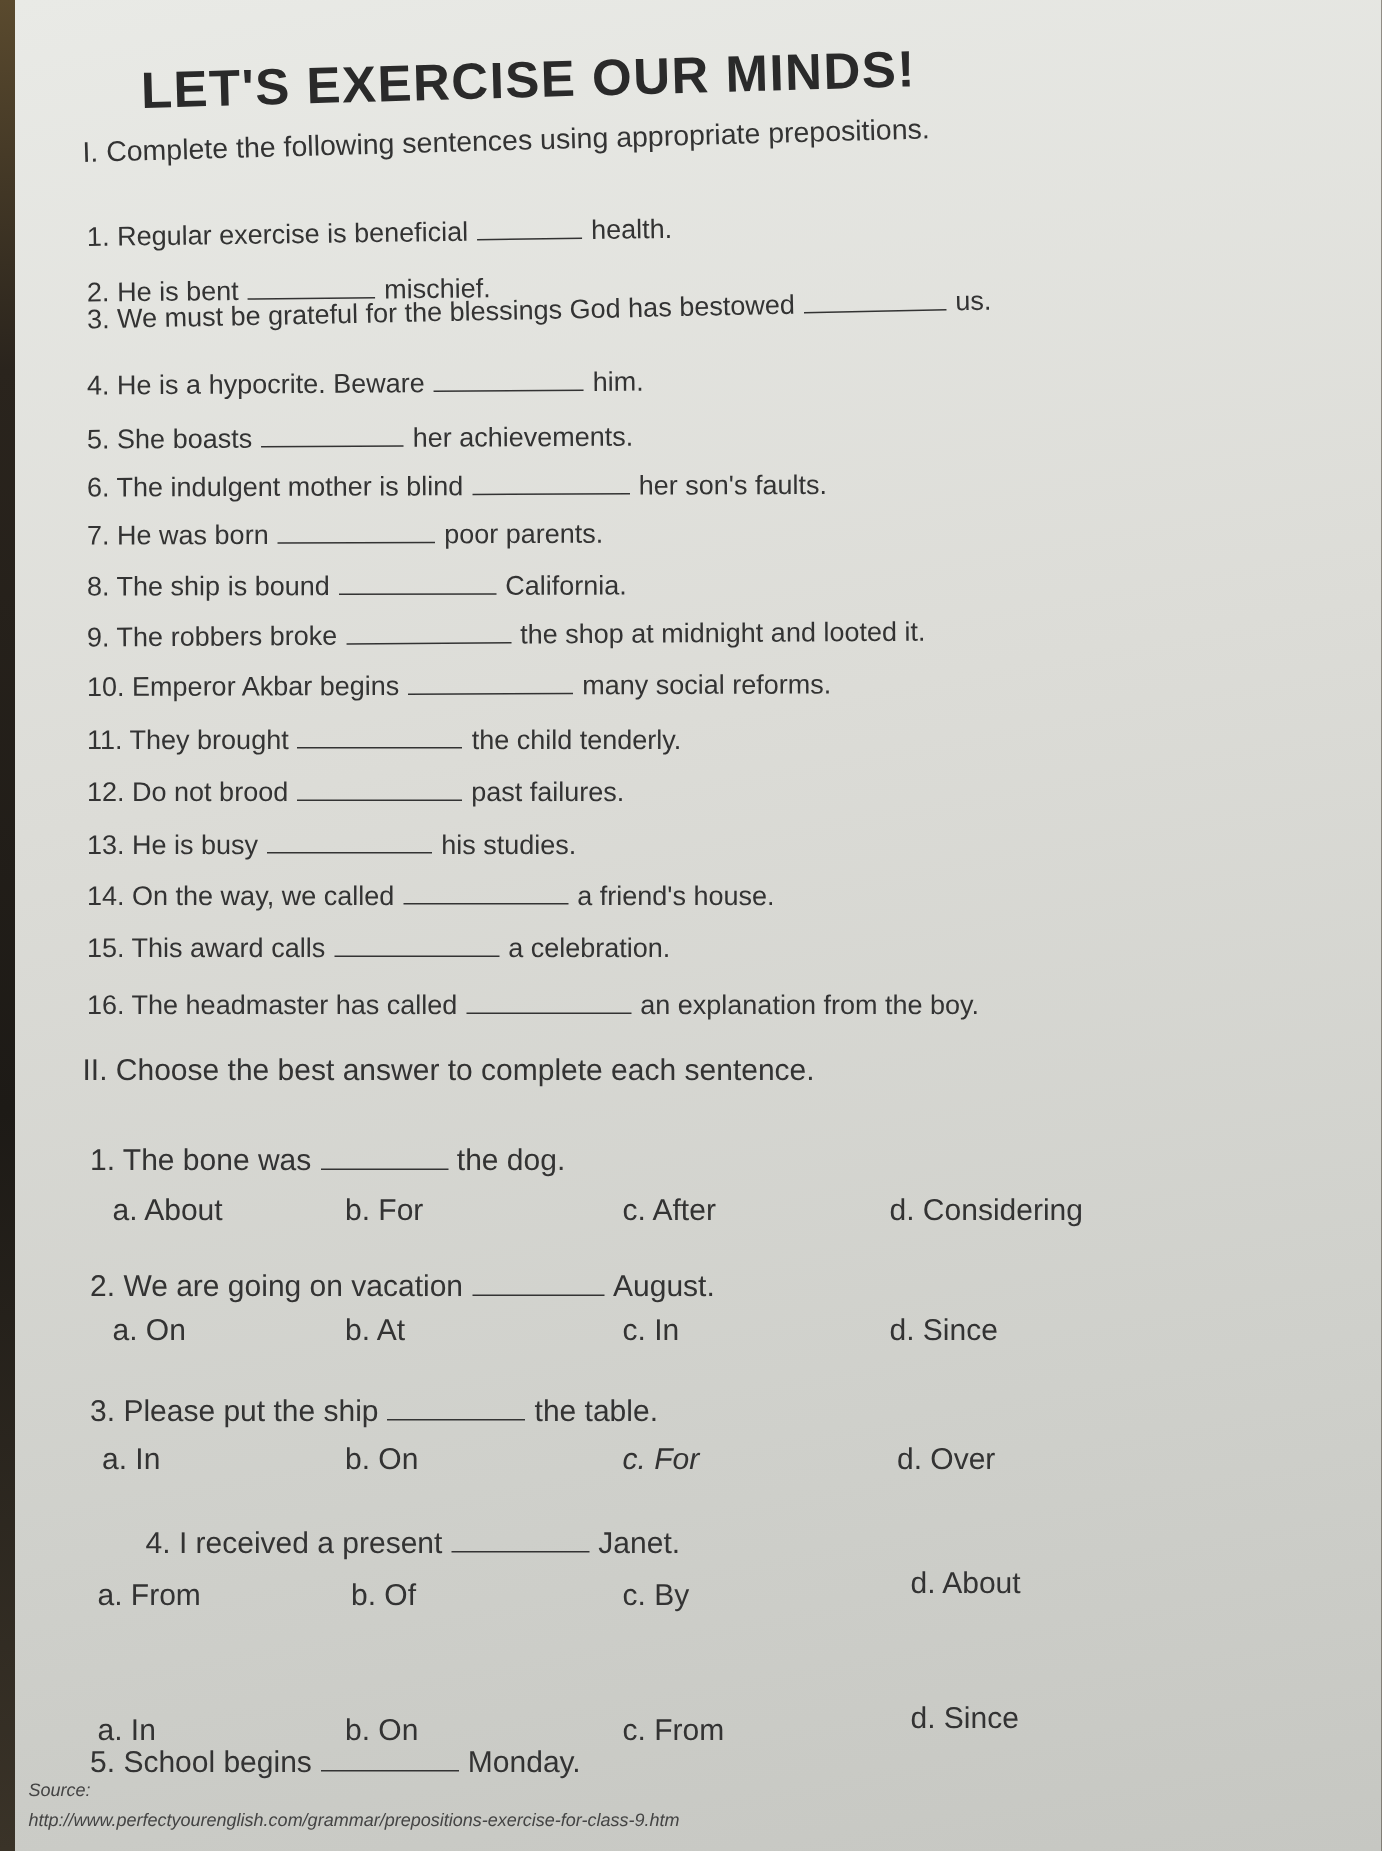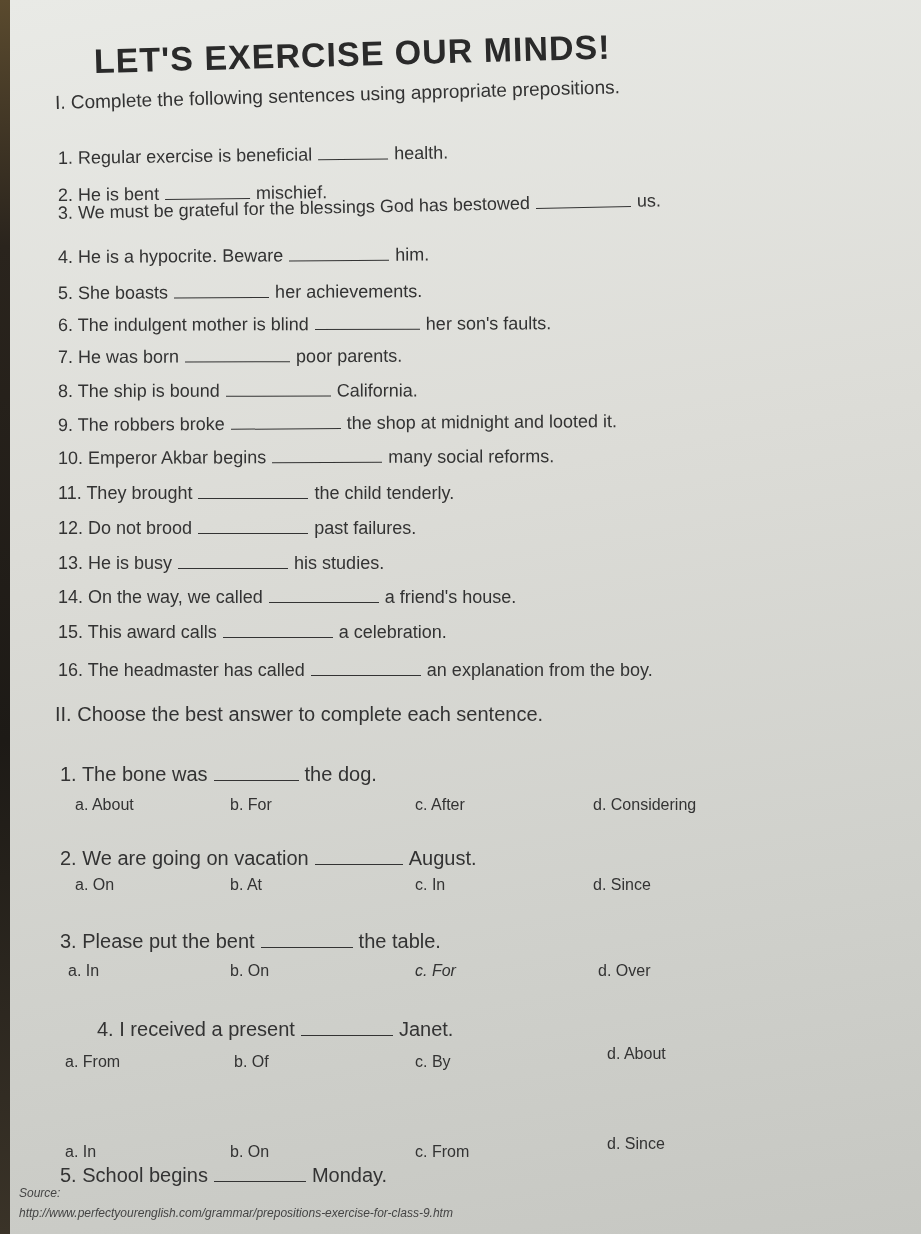--- a/index.html
+++ b/index.html
@@ -10,21 +10,21 @@
   .paper{position:absolute;left:10px;top:0;width:911px;height:1234px;
          background:linear-gradient(170deg,#e9eae6 0%,#dcdcd7 40%,#cfd0cb 75%,#c6c7c2 100%);}
   .ttl{position:absolute;left:84px;top:42px;font-size:34px;font-weight:bold;letter-spacing:1px;color:#2a2a2a;
        transform:rotate(-1.6deg);transform-origin:left center;white-space:nowrap;}
   .sec{position:absolute;white-space:nowrap;font-size:19px;color:#333;}
   .sec1{left:45px;top:92px;transform:rotate(-1.6deg);transform-origin:left center;}
   .sec2{left:45px;top:703px;font-size:20px;}
   .q{position:absolute;white-space:nowrap;font-size:18px;color:#333;}
   .q .num{display:inline-block;}
   .q .blank{display:inline-block;border-bottom:1.5px solid #333;height:14px;vertical-align:baseline;margin:0 6px;}
-  .opt{position:absolute;white-space:nowrap;font-size:16px;color:#333;}
+  .opt{position:absolute;white-space:nowrap;font-size:20px;color:#333;}
   .mq{font-size:20px;}
   .src{position:absolute;left:9px;font-size:12px;font-style:italic;color:#444;white-space:nowrap;}
 </style>
 </head>
 <body>
 
 <div class="edge"></div>
 <div class="paper">
   <div class="ttl">LET'S EXERCISE OUR MINDS!</div>
   <div class="sec sec1">I. Complete the following sentences using appropriate prepositions.</div>
@@ -51,21 +51,21 @@
       <div class="q mq" style="left: 50px; top: 763px;"><span class="num">1.</span> <span>The bone was</span><span class="blank" style="width: 85px;"></span><span>the dog.</span></div>
       <div class="opt" style="left: 65px; top: 796px;">a. About</div>
       <div class="opt" style="left: 220px; top: 796px;">b. For</div>
       <div class="opt" style="left: 405px; top: 796px;">c. After</div>
       <div class="opt" style="left: 583px; top: 796px;">d. Considering</div>
       <div class="q mq" style="left: 50px; top: 847px;"><span class="num">2.</span> <span>We are going on vacation</span><span class="blank" style="width: 88px;"></span><span>August.</span></div>
       <div class="opt" style="left: 65px; top: 876px;">a. On</div>
       <div class="opt" style="left: 220px; top: 876px;">b. At</div>
       <div class="opt" style="left: 405px; top: 876px;">c. In</div>
       <div class="opt" style="left: 583px; top: 876px;">d. Since</div>
-      <div class="q mq" style="left: 50px; top: 930px;"><span class="num">3.</span> <span>Please put the bent</span><span class="blank" style="width: 92px;"></span><span>the table.</span></div>
+      <div class="q mq" style="left: 50px; top: 930px;"><span class="num">3.</span> <span>Please put the ship</span><span class="blank" style="width: 92px;"></span><span>the table.</span></div>
       <div class="opt" style="left: 58px; top: 962px;">a. In</div>
       <div class="opt" style="left: 220px; top: 962px;">b. On</div>
       <div class="opt" style="left: 405px; top: 962px; font-style: italic;">c. For</div>
       <div class="opt" style="left: 588px; top: 962px;">d. Over</div>
       <div class="q mq" style="left: 50px; top: 1018px; margin-left: 37px;"><span class="num">4.</span> <span>I received a present</span><span class="blank" style="width: 92px;"></span><span>Janet.</span></div>
       <div class="opt" style="left: 55px; top: 1053px;">a. From</div>
       <div class="opt" style="left: 224px; top: 1053px;">b. Of</div>
       <div class="opt" style="left: 405px; top: 1053px;">c. By</div>
       <div class="opt" style="left: 597px; top: 1045px;">d. About</div>
       <div class="q mq" style="left: 50px; top: 1164px;"><span class="num">5.</span> <span>School begins</span><span class="blank" style="width: 92px;"></span><span>Monday.</span></div>

